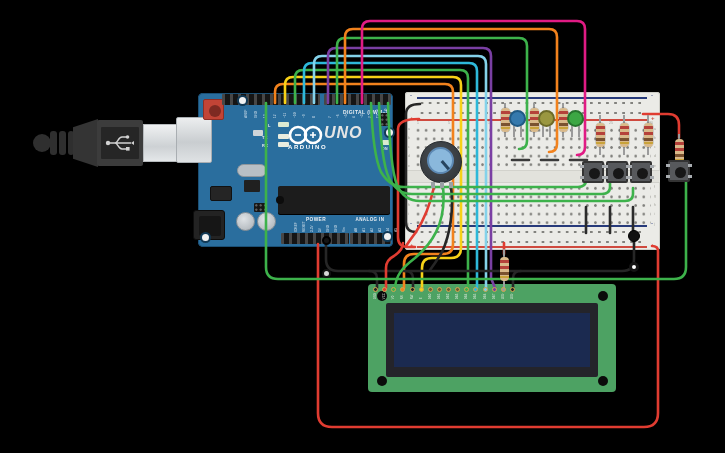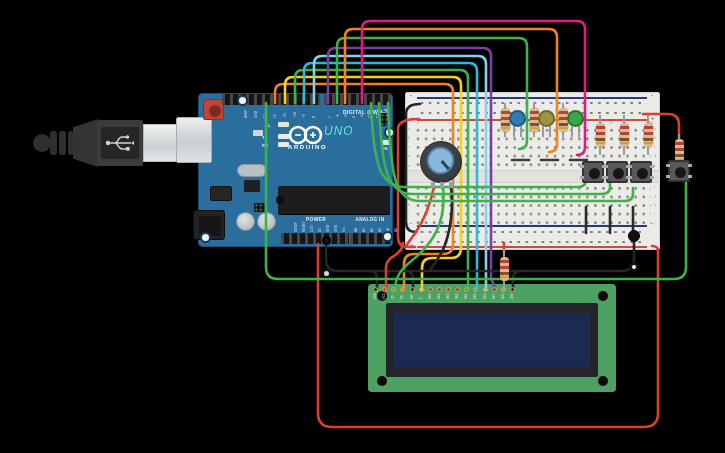--- a/index.html
+++ b/index.html
@@ -25,21 +25,21 @@
   .smallchip{position:absolute;left:46px;top:87px;width:16px;height:12px;background:#202020;border-radius:1px;}
   .tinysilver{position:absolute;left:55px;top:37px;width:10px;height:6px;background:#cfd4d8;border-radius:1px;}
   .barrel{position:absolute;left:-5px;top:117px;width:32px;height:30px;background:#232323;border-radius:3px;border:1px solid #0d0d0d;}
   .barrel::after{content:"";position:absolute;left:5px;top:5px;width:22px;height:20px;background:#161616;border-radius:2px;}
   .mhole{position:absolute;width:7px;height:7px;border-radius:50%;background:#f2f2f2;box-shadow:0 0 0 2px #123a56;}
   .icsp{position:absolute;background-image:radial-gradient(circle,#666 1px,transparent 1.3px);background-size:4.5px 4.5px;background-color:#161616;border-radius:1px;}
   .ard-label{position:absolute;color:#e9eef2;font-weight:bold;letter-spacing:.4px;}
   .pinrow{position:absolute;display:flex;justify-content:space-between;height:13px;}
   .pinrow span{display:block;width:8px;font-size:3.2px;color:#d7e4ee;writing-mode:vertical-rl;transform:rotate(180deg);line-height:8px;overflow:visible;}
   .ledrect{position:absolute;width:11px;height:5px;background:#e8ecdf;border-radius:1px;}
-  .logo-uno{position:absolute;left:126px;top:31px;font-size:12px;font-style:italic;font-weight:normal;color:#5eead4;letter-spacing:1px;}
+  .logo-uno{position:absolute;left:126px;top:31px;font-size:16px;font-style:italic;font-weight:bold;color:#e5e5e5;letter-spacing:1px;}
   .logo-brand{position:absolute;left:90px;top:51px;font-size:6px;font-weight:bold;color:#fff;letter-spacing:1.6px;}
 
   
   .breadboard{left:405px;top:92px;width:255px;height:158px;background:#ebebe7;border-radius:3px;z-index:10;box-shadow:0 0 0 1px #cfcfc9 inset;}
   .railline{position:absolute;height:1.6px;}
   .holes{position:absolute;background-image:radial-gradient(circle,#82827e 1.15px,rgba(0,0,0,0) 1.45px);}
   .channel{position:absolute;left:0;top:78px;width:255px;height:13px;background:#e2e2dc;border-top:1px solid #d2d2cc;border-bottom:1px solid #d2d2cc;}
   .bb-num{position:absolute;font-size:3.4px;color:#a2a29a;}
   .bb-letters{position:absolute;display:flex;flex-direction:column;justify-content:space-between;height:40px;width:5px;}
   .bb-letters span{font-size:3.4px;color:#a2a29a;line-height:3.4px;}

